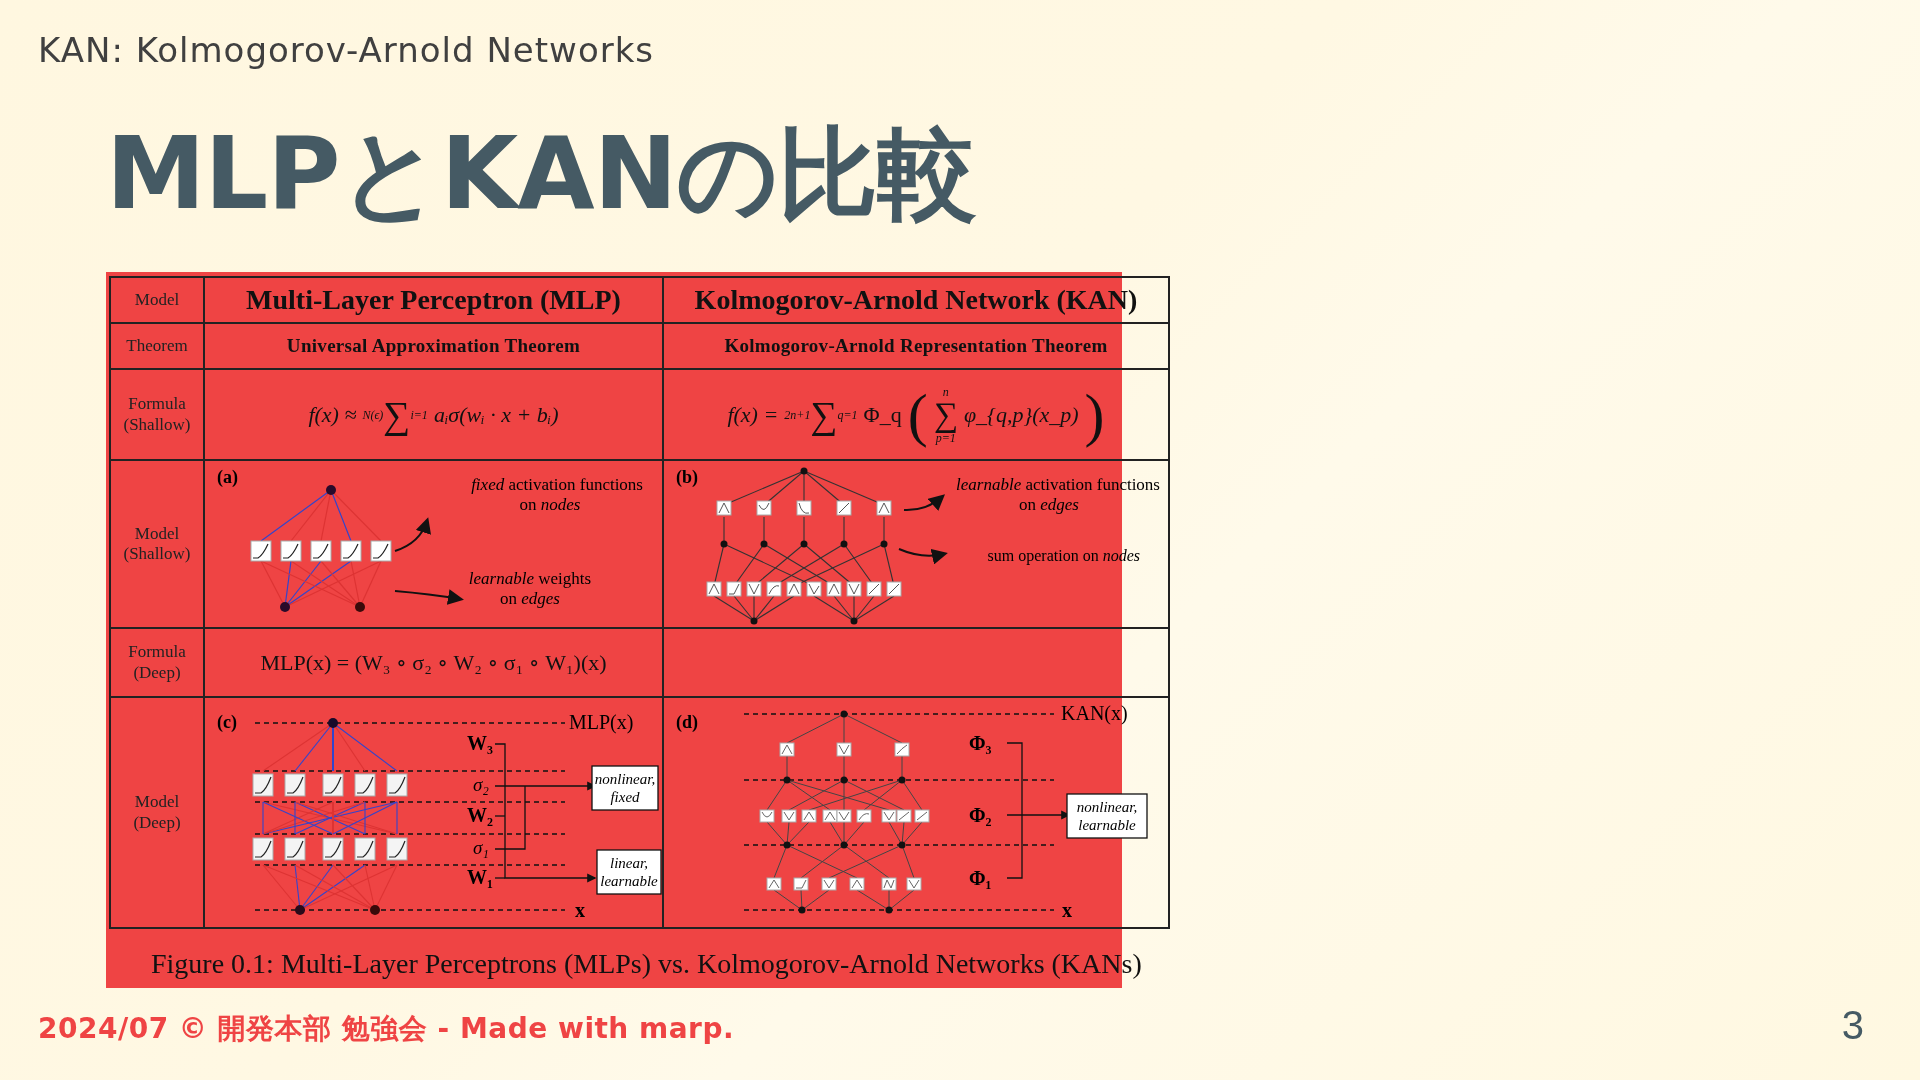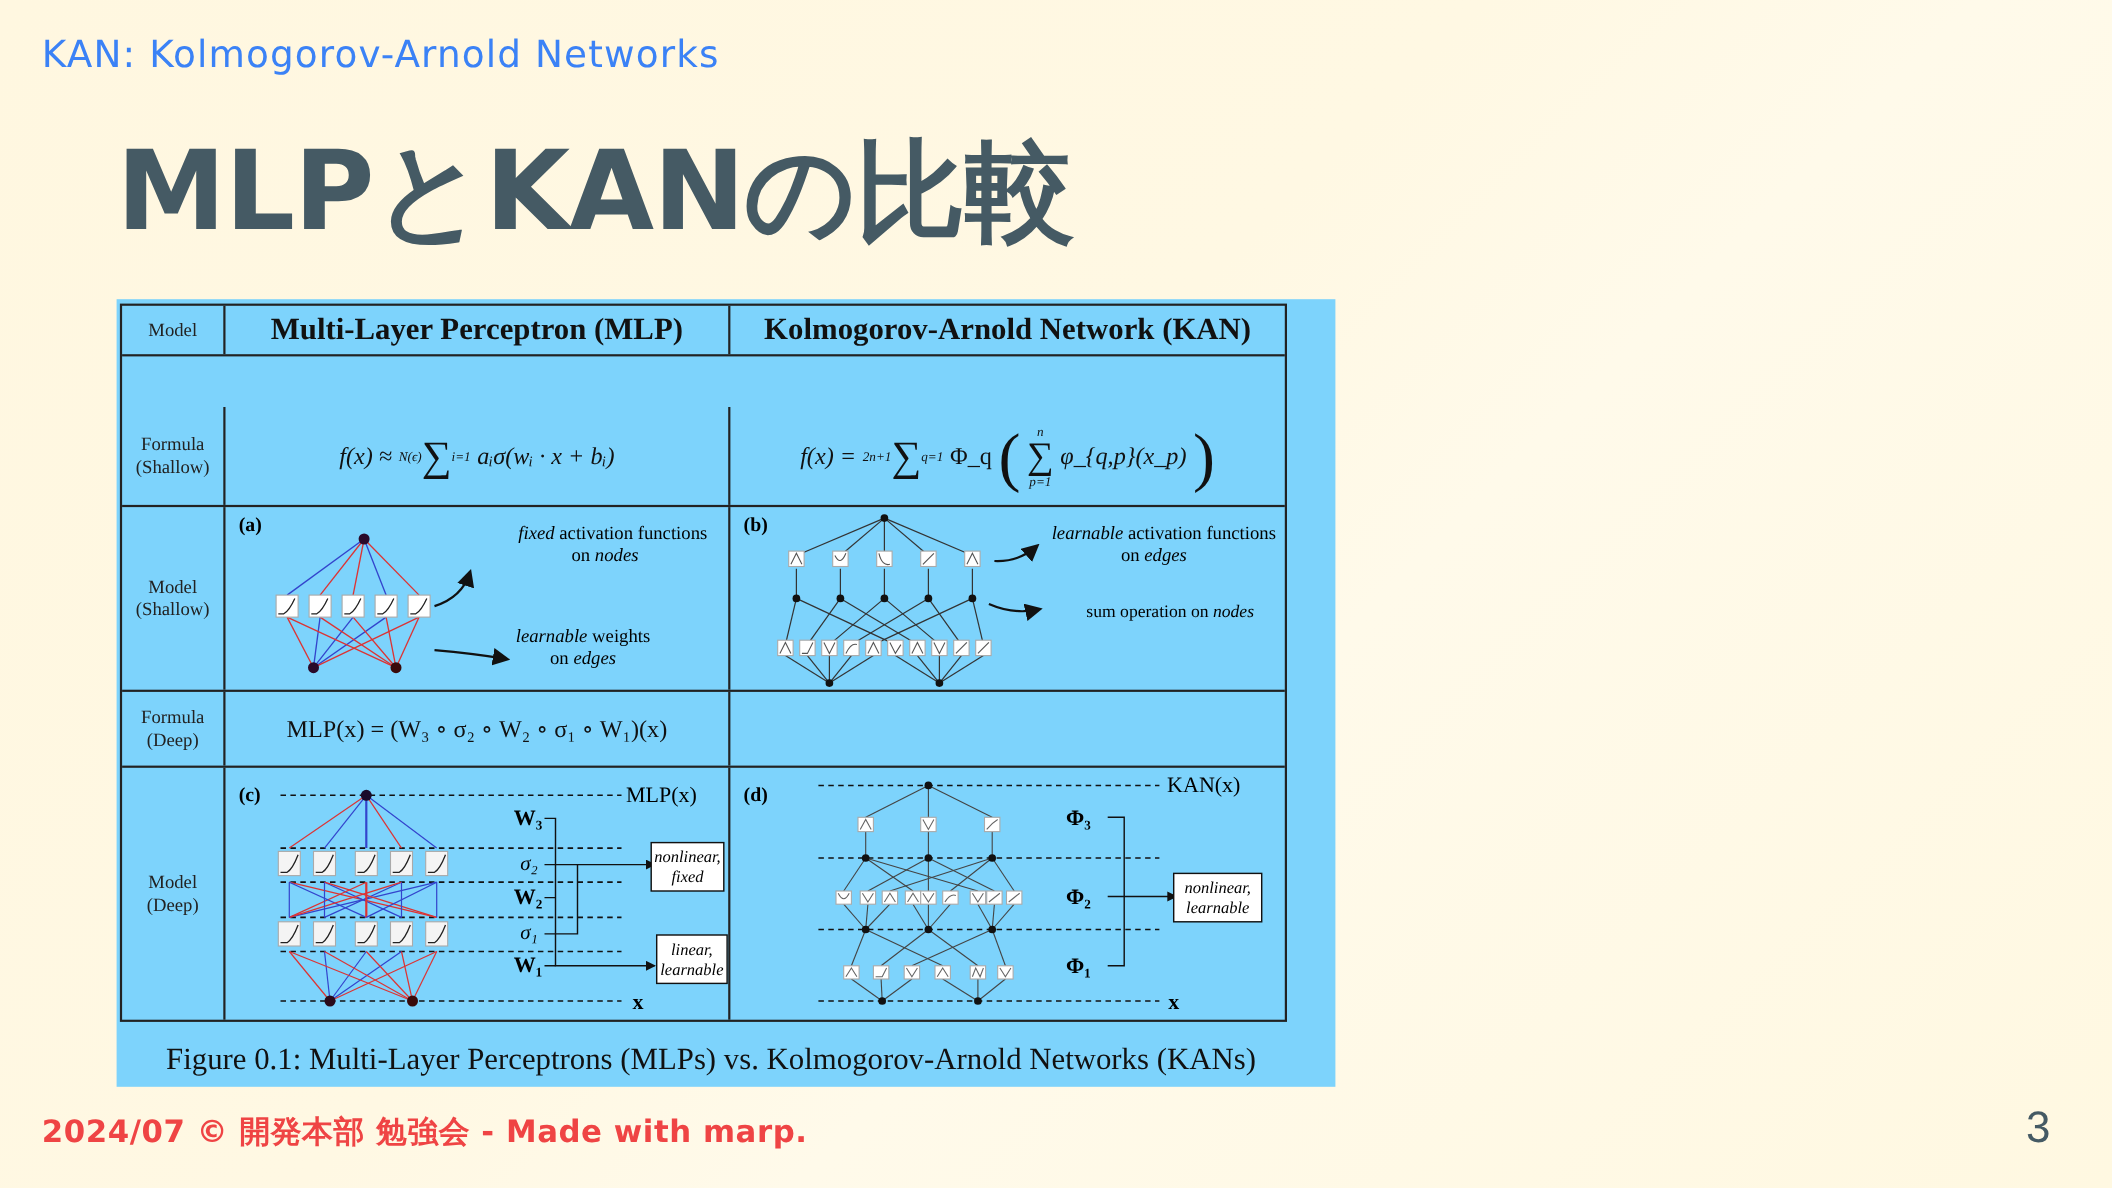--- a/index.html
+++ b/index.html
@@ -1,23 +1,23 @@
 <!DOCTYPE html>
 <html><head>
 <meta charset="utf-8">
 <style>
   html,body{margin:0;padding:0;}
   body{width:1920px;height:1080px;overflow:hidden;position:relative;
     background:linear-gradient(135deg,#fff7e0 0%,#fff8e3 45%,#fffaea 60%,#fff8e1 100%);
     font-family:"Liberation Sans","DejaVu Sans",sans-serif;}
-  .header{position:absolute;left:38px;top:30px;font-size:34px;color:#3b82f6;letter-spacing:1px;
+  .header{position:absolute;left:38px;top:30px;font-size:34px;color:#404040;letter-spacing:1px;
     font-family:"DejaVu Sans","Liberation Sans",sans-serif;}
   .title{position:absolute;left:106px;top:108px;font-size:100px;font-weight:bold;color:#455a64;
     font-family:"DejaVu Sans","Liberation Sans",sans-serif;letter-spacing:-1px;}
-  .figure{position:absolute;left:106px;top:272px;width:1108px;height:716px;background:#7dd3fc;}
+  .figure{position:absolute;left:106px;top:272px;width:1016px;height:716px;background:#ef4444;}
   .ftable{position:absolute;left:3px;top:4px;width:1061px;height:653px;border:2px solid #222;box-sizing:border-box;}
   .row{position:absolute;left:0;right:0;border-bottom:2px solid #222;box-sizing:border-box;}
   .row.last{border-bottom:none;}
   .c0{position:absolute;left:0;top:0;bottom:0;width:94px;border-right:2px solid #222;box-sizing:border-box;
     display:flex;align-items:center;justify-content:center;text-align:center;
     font-family:"Liberation Serif","DejaVu Serif",serif;font-size:17px;color:#222;line-height:1.2;}
   .c1{position:absolute;left:94px;top:0;bottom:0;width:459px;border-right:2px solid #222;box-sizing:border-box;
     display:flex;align-items:center;justify-content:center;font-family:"Liberation Serif","DejaVu Serif",serif;color:#111;}
   .c2{position:absolute;left:553px;top:0;bottom:0;right:0;box-sizing:border-box;
     display:flex;align-items:center;justify-content:center;font-family:"Liberation Serif","DejaVu Serif",serif;color:#111;}
@@ -48,20 +48,31 @@
           <span>Model</span>
         </div>
       <div class="c1">
           <span class="model-name">Multi-Layer Perceptron (MLP)</span>
         </div>
       <div class="c2">
           <span class="model-name">Kolmogorov-Arnold Network (KAN)</span>
         </div>
     </div>
 
+    <div class="row" style="top:46px;height:46px;">
+      <div class="c0">
+          <span>Theorem</span>
+        </div>
+      <div class="c1">
+          <span class="theorem">Universal Approximation Theorem</span>
+        </div>
+      <div class="c2">
+          <span class="theorem">Kolmogorov-Arnold Representation Theorem</span>
+        </div>
+    </div>
 
     <div class="row" style="top:92px;height:91px;">
       <div class="c0">
         <div><span>Formula</span><br><span>(Shallow)</span></div>
       </div>
       <div class="c1">
         <div class="formula" style="display:flex;align-items:center;gap:6px;">
           <span class="it">f(x) ≈</span>
           <span style="display:inline-flex;flex-direction:row;align-items:center;line-height:1;text-align:center;">
             <span style="font-size:12px;font-style:italic;">N(ϵ)</span>

